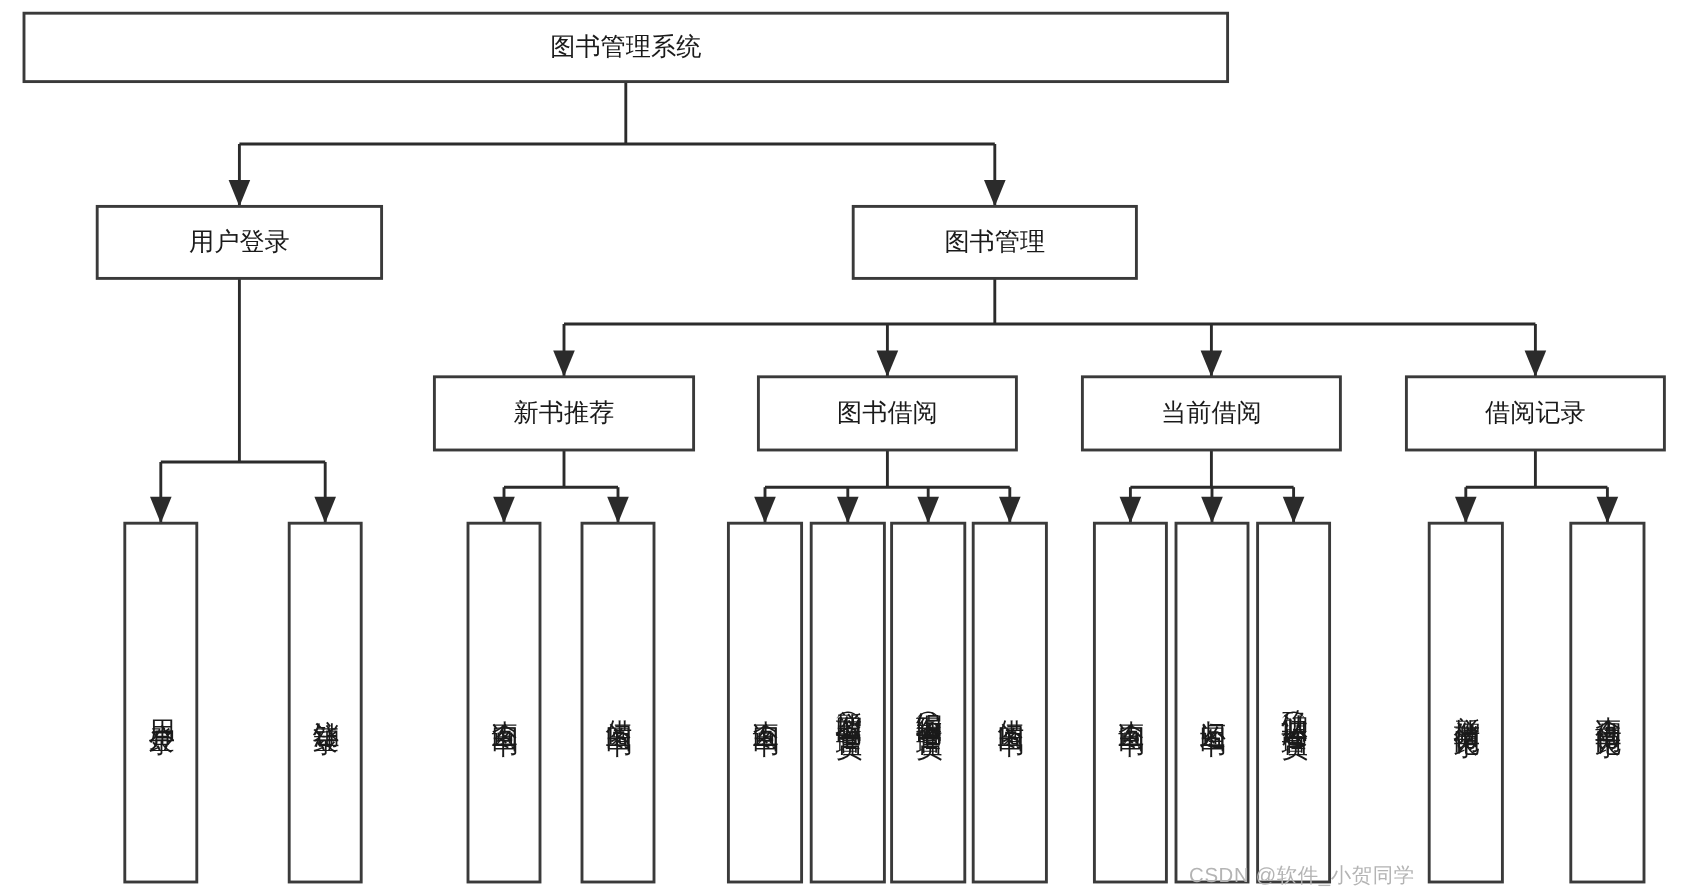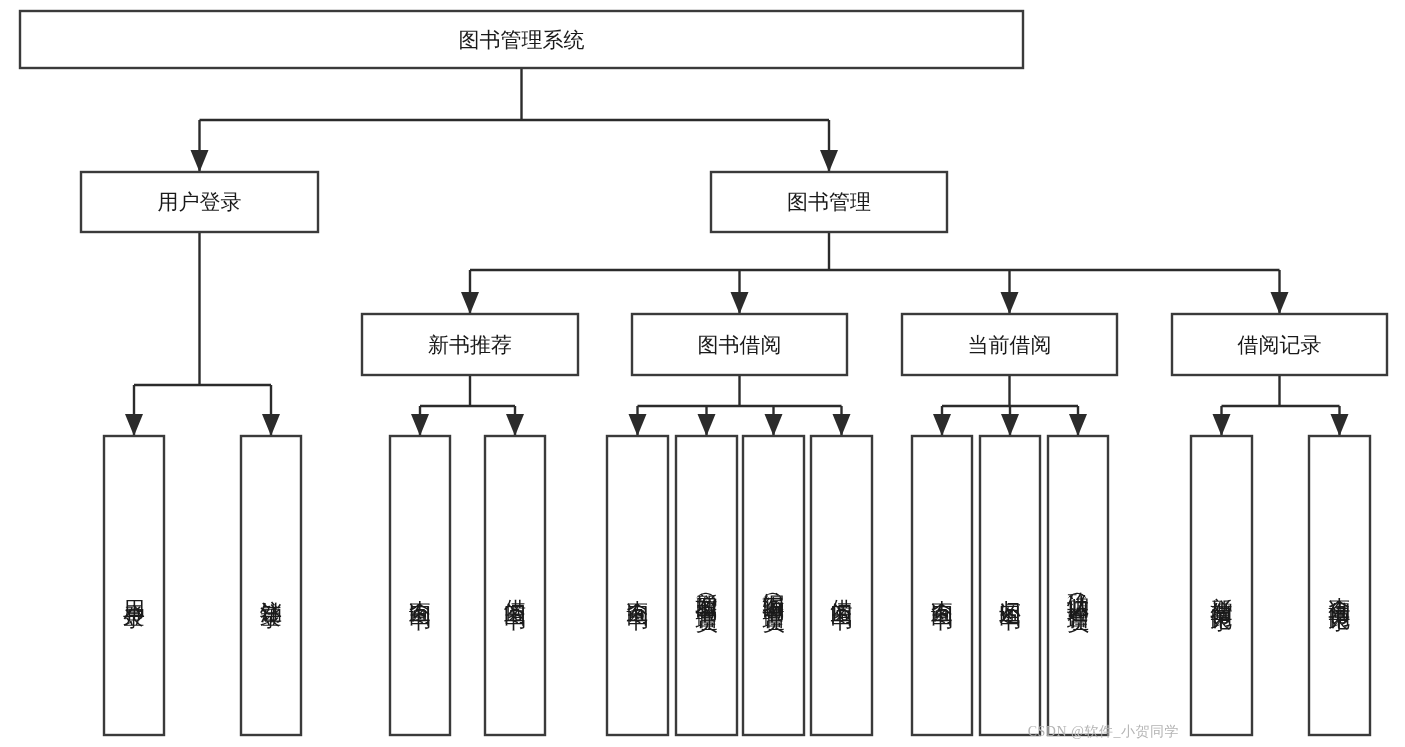--- a/index.html
+++ b/index.html
@@ -60,22 +60,22 @@
     letter-spacing: 3px;
     white-space: nowrap;
     text-align: center;
     transform: translateX(-50%);
     pointer-events: none;
   }
   #watermark {
     position: absolute;
     right: 8px;
     bottom: 6px;
-    font-family: Liberation Serif, serif;
-    font-size: 14px;
+    font-family: Liberation Sans, sans-serif;
+    font-size: 17px;
     color: #b4b4b4;
     white-space: nowrap;
     letter-spacing: 0.5px;
   }
 </style>
 </head>
 <body>
 
 <div id="diagram-root">
 

